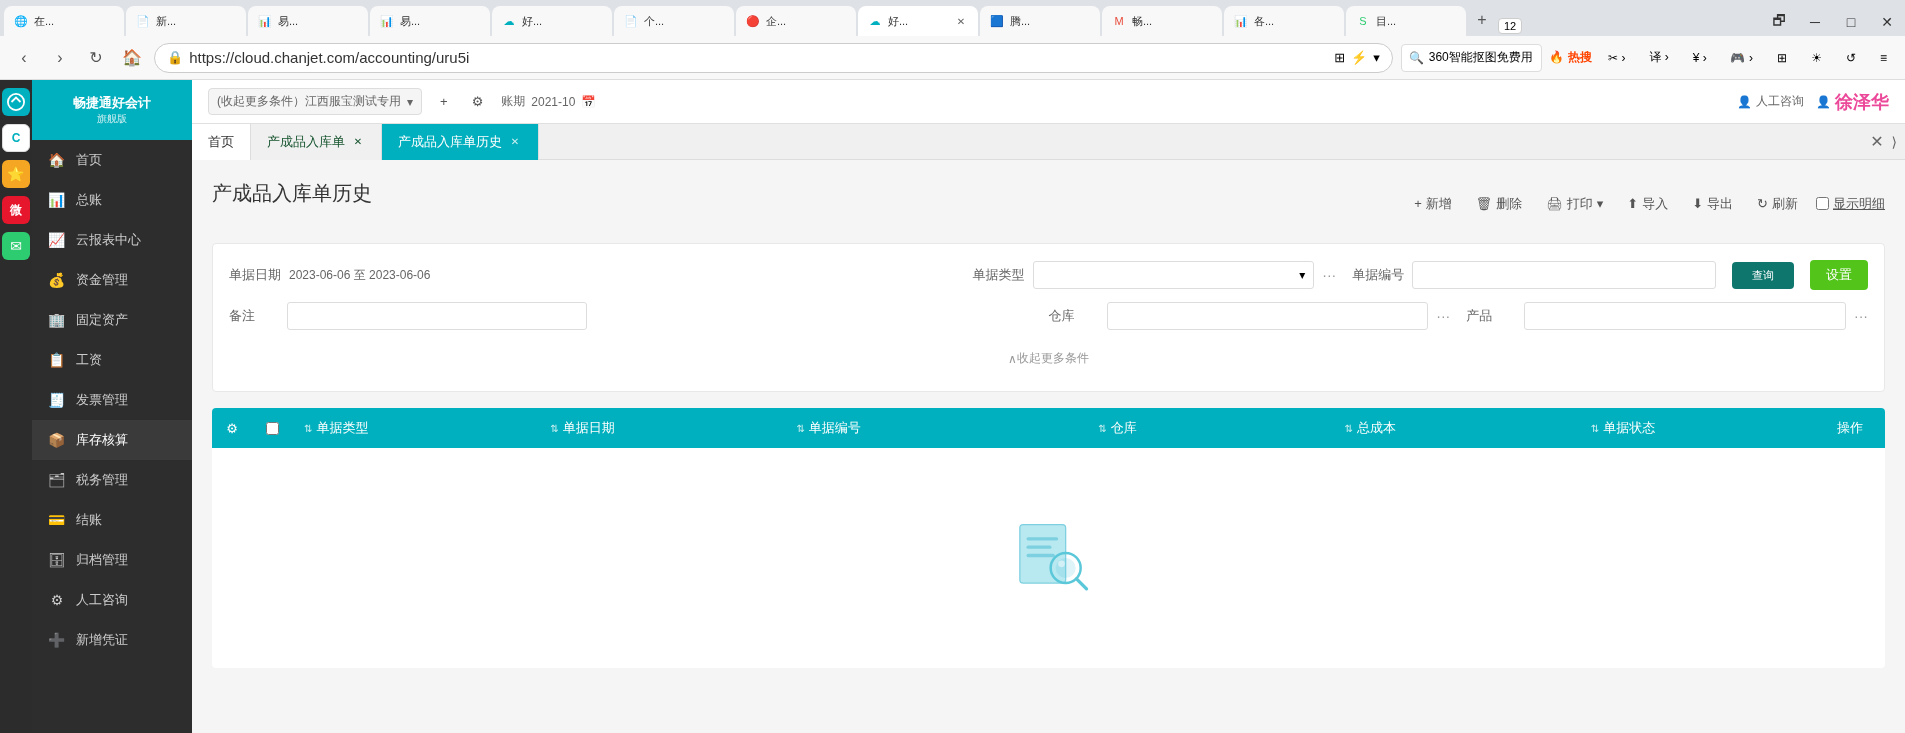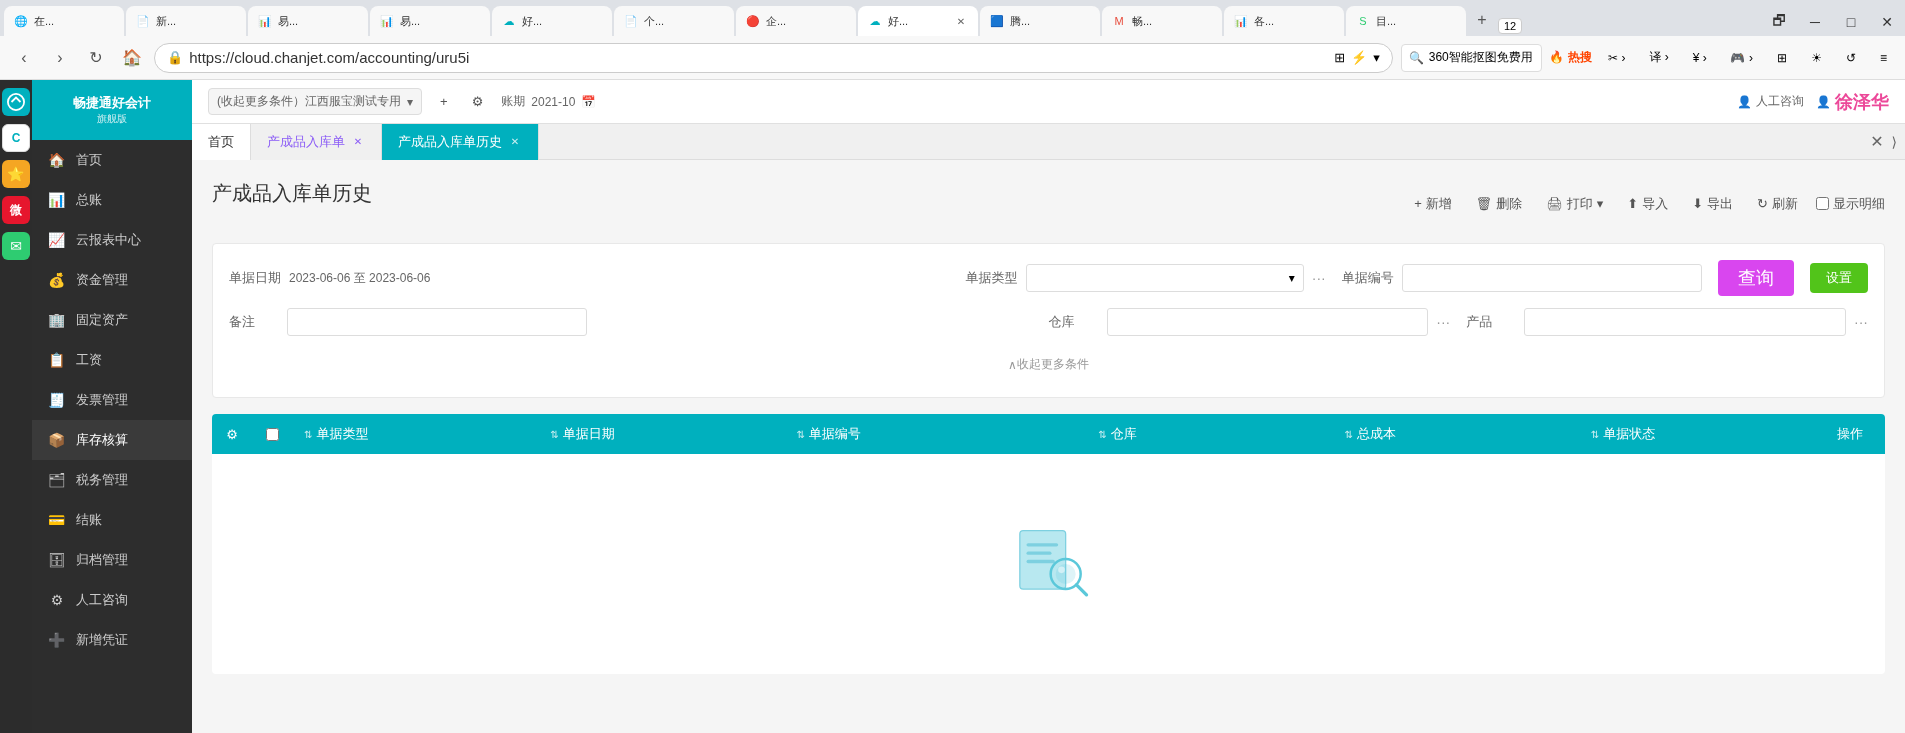--- a/index.html
+++ b/index.html
@@ -56,33 +56,33 @@
     .company-select { display: flex; align-items: center; gap: 6px; color: #666; font-size: 12px; cursor: pointer; background: #f5f5f5; padding: 4px 8px; border-radius: 4px; border: 1px solid #ddd; }
     .period-info { display: flex; align-items: center; gap: 6px; color: #666; font-size: 12px; }
     .toolbar-right-actions { margin-left: auto; display: flex; align-items: center; gap: 12px; }
     .user-service { display: flex; align-items: center; gap: 4px; color: #666; font-size: 12px; cursor: pointer; }
     .user-name { color: #ec4899; font-size: 18px; font-weight: bold; }
 
     
     .page-tabs { height: 36px; background: #f0f0f0; display: flex; align-items: center; border-bottom: 1px solid #ddd; flex-shrink: 0; }
     .page-tab { height: 36px; padding: 0 16px; display: flex; align-items: center; gap: 6px; font-size: 13px; color: #333; cursor: pointer; border-right: 1px solid #ddd; }
     .page-tab.home { background: #fff; color: #333; font-size: 13px; }
-    .page-tab.normal { background: #f0f0f0; color: #8b5cf6; }
+    .page-tab.normal { background: #f0f0f0; color: #14532d; }
     .page-tab.active { background: #00b0be; color: #fff; }
     .page-tab-close { width: 14px; height: 14px; display: flex; align-items: center; justify-content: center; border-radius: 50%; font-size: 10px; cursor: pointer; }
     .page-tab.active .page-tab-close { color: rgba(255,255,255,0.8); }
 
     
     .main-content { flex: 1; overflow: auto; padding: 20px; }
     .page-title { font-size: 20px; color: #333; font-weight: normal; margin-bottom: 20px; }
 
     
     .action-bar { display: flex; align-items: center; gap: 12px; margin-bottom: 16px; }
     .action-btn { display: flex; align-items: center; gap: 4px; font-size: 13px; color: #555; cursor: pointer; padding: 4px 6px; border-radius: 4px; }
-    .query-btn { background: #d946ef; color: #fff; padding: 6px 20px; border-radius: 4px; font-size: 18px; cursor: pointer; border: none; }
+    .query-btn { background: #0f766e; color: #fff; padding: 6px 20px; border-radius: 4px; font-size: 11px; cursor: pointer; border: none; }
     .setting-btn { background: #52c41a; color: #fff; padding: 6px 16px; border-radius: 4px; font-size: 13px; cursor: pointer; border: none; }
 
     
     .search-form { background: #fff; border: 1px solid #e8e8e8; border-radius: 4px; padding: 16px; margin-bottom: 16px; }
     .search-row { display: flex; align-items: center; gap: 16px; margin-bottom: 12px; }
     .search-row:last-child { margin-bottom: 0; }
     .search-field { display: flex; align-items: center; gap: 8px; flex: 1; }
     .search-label { color: #666; font-size: 13px; white-space: nowrap; min-width: 50px; }
     .date-range-btns { display: flex; align-items: center; gap: 4px; }
     .date-btn { padding: 3px 8px; border: 1px solid #ddd; border-radius: 3px; font-size: 12px; color: #555; cursor: pointer; background: #fff; }
@@ -358,21 +358,21 @@
               <span>导入</span>
             </div>
             <div class="action-btn">
               <span>⬇</span>
               <span>导出</span>
             </div>
             <div class="action-btn">
               <span>↻</span>
               <span>刷新</span>
             </div>
-            <label style="display:flex;align-items:center;gap:4px;font-size:13px;color:#555;cursor:pointer;">
+            <label style="display:flex;align-items:center;gap:4px;font-size:13px;color:#555;cursor:pointer;text-decoration:underline;">
               <input type="checkbox" style="cursor: pointer;">
               <span>显示明细</span>
             </label>
           </div>
         </div>
 
         <div class="search-form">
           <div class="search-row">
 
             <div class="search-field" style="flex:2;">

